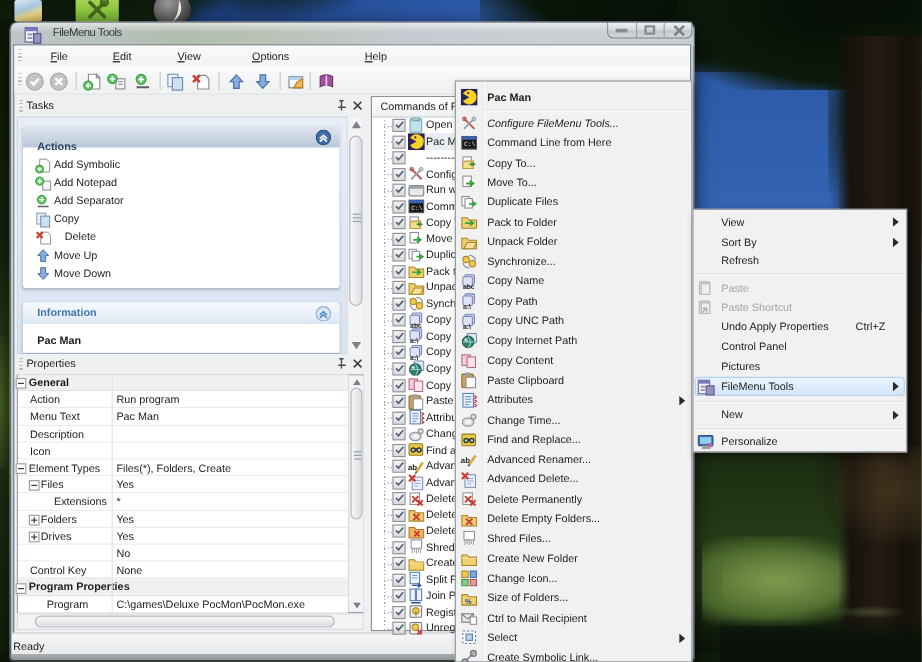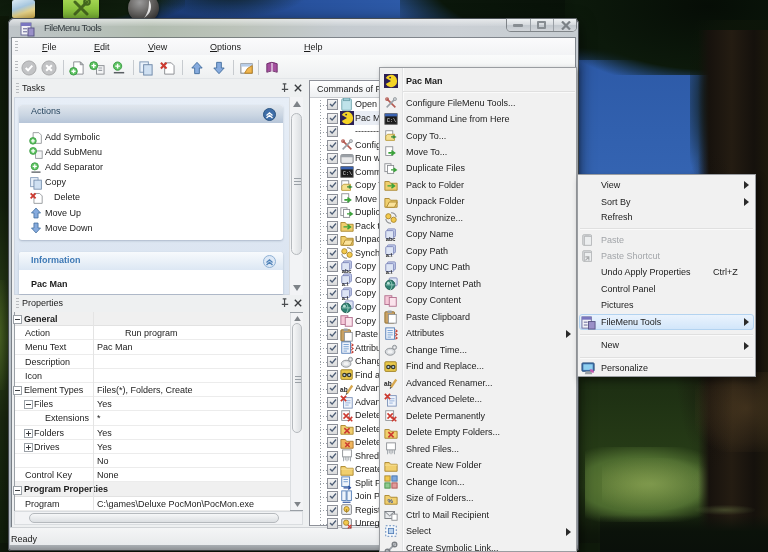--- a/index.html
+++ b/index.html
@@ -159,27 +159,27 @@
 <svg style="left:280px;top:83px" width="10" height="10" viewBox="0 0 11 11">
     <path d="M3 1 h4 M5 1 v6 M2 7 h7 M5 7 v3" stroke="#4a4d50" stroke-width="1.3" fill="none"></path>
   </svg>
 <svg style="left:293px;top:83px" width="10" height="10" viewBox="0 0 11 11">
     <path d="M2 2 L9 9 M9 2 L2 9" stroke="#3a3d40" stroke-width="1.5"></path>
   </svg>
 <div class="ab" style="left:14px;top:97px;width:289px;height:198px;background:linear-gradient(180deg,#e7eef7,#d9e3f0);border:1px solid #cfd7e2;"></div>
 
 <div class="ab" style="left:19px;top:105px;width:264px;height:135px;background:#ffffff;border-radius:3px;box-shadow:0 1px 2px rgba(60,80,110,.3);"></div>
 <div class="ab" style="left:19px;top:105px;width:264px;height:18px;border-radius:3px 3px 0 0;background:linear-gradient(180deg,#e0e6ed 0%,#cbd6e3 55%,#b6c5d8 100%);"></div>
-<div class="t" style="left:31px;top:105px;font-weight:normal;color:#27455e;">Actions</div>
+<div class="t" style="left:31px;top:116px;font-weight:bold;color:#27455e;">Actions</div>
 <svg style="left:263px;top:108px" width="13" height="13" viewBox="0 0 13 13">
     <circle cx="6.5" cy="6.5" r="6" fill="#3f6ea8" stroke="#2d5582"></circle>
     <path d="M3.5 7.5 L6.5 4.8 L9.5 7.5 M3.5 10 L6.5 7.3 L9.5 10" stroke="#fff" stroke-width="1.3" fill="none"></path>
   </svg>
 <div class="t" style="left:45px;top:131.0px;">Add Symbolic</div>
-<div class="t" style="left:45px;top:146.1px;">Add SubMenu</div>
+<div class="t" style="left:45px;top:146.1px;">Add Notepad</div>
 <div class="t" style="left:45px;top:161.2px;">Add Separator</div>
 <div class="t" style="left:45px;top:176.3px;">Copy</div>
 <div class="t" style="left:54px;top:191.4px;">Delete</div>
 <div class="t" style="left:45px;top:206.5px;">Move Up</div>
 <div class="t" style="left:45px;top:221.6px;">Move Down</div>
 <svg style="left:29px;top:130.5px" width="14" height="14" viewBox="0 0 17 17">
     <path d="M5 2 h7 l3 3 v10 h-10 z" fill="#fff" stroke="#8a8d91"></path>
     <circle cx="4.8" cy="12" r="4" fill="#5fc463" stroke="#3a9a42"></circle>
     <path d="M4.8 9.8 v4.4 M2.6 12 h4.4" stroke="#fff" stroke-width="1.5"></path>
   </svg>
@@ -241,21 +241,21 @@
 <svg style="left:293px;top:298px" width="10" height="10" viewBox="0 0 11 11">
     <path d="M2 2 L9 9 M9 2 L2 9" stroke="#3a3d40" stroke-width="1.5"></path>
   </svg>
 <div class="ab" style="left:14px;top:312px;width:289px;height:199px;background:#ffffff;border:1px solid #9aa0a6;"></div>
 <div class="ab" style="left:15px;top:312.0px;width:275px;height:14.2px;background:#f0f0f0;border-bottom:1px solid #e2e2e2;"></div>
 <div class="ab" style="left:13px;top:315.2px;width:9px;height:9px;border:1px solid #9aa0a6;background:#fff;"></div>
 <div class="ab" style="left:15px;top:319.2px;width:5px;height:1px;background:#3a3d40;"></div>
 <div class="t" style="left:24px;top:313.0px;font-weight:bold;">General</div>
 <div class="ab" style="left:15px;top:326.2px;width:275px;height:14.2px;background:#fff;border-bottom:1px solid #ececec;"></div>
 <div class="t" style="left:25px;top:327.2px;">Action</div>
-<div class="t" style="left:97px;top:327.2px;margin-left:28px;">Run program</div>
+<div class="t" style="left:97px;top:327.2px;">Run program</div>
 <div class="ab" style="left:15px;top:340.4px;width:275px;height:14.2px;background:#fff;border-bottom:1px solid #ececec;"></div>
 <div class="t" style="left:25px;top:341.4px;">Menu Text</div>
 <div class="t" style="left:97px;top:341.4px;">Pac Man</div>
 <div class="ab" style="left:15px;top:354.6px;width:275px;height:14.2px;background:#fff;border-bottom:1px solid #ececec;"></div>
 <div class="t" style="left:25px;top:355.6px;">Description</div>
 <div class="ab" style="left:15px;top:368.8px;width:275px;height:14.2px;background:#fff;border-bottom:1px solid #ececec;"></div>
 <div class="t" style="left:25px;top:369.8px;">Icon</div>
 <div class="ab" style="left:15px;top:383.0px;width:275px;height:14.2px;background:#fff;border-bottom:1px solid #ececec;"></div>
 <div class="ab" style="left:13px;top:386.2px;width:9px;height:9px;border:1px solid #9aa0a6;background:#fff;"></div>
 <div class="ab" style="left:15px;top:390.2px;width:5px;height:1px;background:#3a3d40;"></div>
@@ -285,21 +285,21 @@
 <div class="t" style="left:33px;top:476px;">Only an eleme</div>
 <div class="t" style="left:97px;top:455.0px;">No</div>
 <div class="ab" style="left:15px;top:468.2px;width:275px;height:14.2px;background:#fff;border-bottom:1px solid #ececec;"></div>
 <div class="t" style="left:25px;top:469.2px;">Control Key</div>
 <div class="t" style="left:97px;top:469.2px;">None</div>
 <div class="ab" style="left:15px;top:482.4px;width:275px;height:14.2px;background:#f0f0f0;border-bottom:1px solid #e2e2e2;"></div>
 <div class="ab" style="left:13px;top:485.6px;width:9px;height:9px;border:1px solid #9aa0a6;background:#fff;"></div>
 <div class="ab" style="left:15px;top:489.6px;width:5px;height:1px;background:#3a3d40;"></div>
 <div class="t" style="left:24px;top:483.4px;font-weight:bold;">Program Properties</div>
 <div class="ab" style="left:15px;top:496.6px;width:275px;height:14.2px;background:#fff;border-bottom:1px solid #ececec;"></div>
-<div class="t" style="left:25px;top:497.6px;">Program</div>
+<div class="t" style="left:39px;top:497.6px;">Program</div>
 <div class="t" style="left:97px;top:497.6px;">C:\games\Deluxe PocMon\PocMon.exe</div>
 <div class="ab" style="left:93px;top:312px;width:1px;height:198px;background:#e4e4e4;"></div>
 <div class="ab" style="left:290px;top:313px;width:13px;height:197px;background:#f2f3f5;border-left:1px solid #dadde0;">
  <svg style="left:3px;top:3px" width="7" height="5" viewBox="0 0 8 6">
       <path d="M4 0 L8 6 H0 Z" fill="#7e8388"></path>
     </svg>
  <svg style="left:3px;top:189px" width="7" height="5" viewBox="0 0 8 6">
       <path d="M4 6 L0 0 H8 Z" fill="#7e8388"></path>
     </svg>
  <div class="ab" style="left:1px;top:10px;width:10px;height:110px;background:linear-gradient(90deg,#f6f7f8,#dcdfe2);border:1px solid #b5b9bd;border-radius:5px;">
@@ -708,21 +708,21 @@
   </svg>
 <div class="t" style="left:406px;top:74.5px;font-weight:bold;">Pac Man</div>
 <div class="ab" style="left:403px;top:91px;width:172px;height:1px;background:#e0e0e0;"></div>
 <div class="ab" style="left:403px;top:92px;width:172px;height:1px;background:#fafafa;"></div>
 <svg style="left:384px;top:96.0px" width="14" height="14" viewBox="0 0 16 16">
     <path d="M3 3 L13 13" stroke="#b45b52" stroke-width="1.8"></path>
     <path d="M13 3 L3 13" stroke="#9aa0a6" stroke-width="1.8"></path>
     <circle cx="12.5" cy="3.5" r="1.8" fill="#c9ced2" stroke="#8a8f94" stroke-width=".8"></circle>
     <circle cx="3.5" cy="3.5" r="1.6" fill="none" stroke="#b45b52" stroke-width="1.2"></circle>
   </svg>
-<div class="t" style="left:406px;top:96.5px;">Configure FileMenu Tools...</div>
+<div class="t" style="left:406px;top:96.5px;font-style:italic;">Configure FileMenu Tools...</div>
 <svg style="left:384px;top:112.48px" width="14" height="14" viewBox="0 0 16 16">
     <rect x="1" y="2" width="14" height="12" fill="#1a1a1a" stroke="#555"></rect>
     <rect x="1" y="2" width="14" height="3" fill="#3a62b0"></rect>
     <text x="3" y="11" font-size="6" fill="#e8e8e8" font-family="Liberation Mono,monospace">C:\</text>
   </svg>
 <div class="t" style="left:406px;top:113.0px;">Command Line from Here</div>
 <svg style="left:384px;top:128.96px" width="14" height="14" viewBox="0 0 16 16">
     <rect x="2" y="2" width="8" height="10" fill="#fff" stroke="#8a8d91"></rect>
     <path d="M4 6 h8 v7 h-10 v-5 z" fill="#f5df8e" stroke="#b99a3a"></path>
     <path d="M8 9 h4 M10 7.5 L13 9 L10 10.5" stroke="#3f8f3f" stroke-width="1.4" fill="none"></path>

